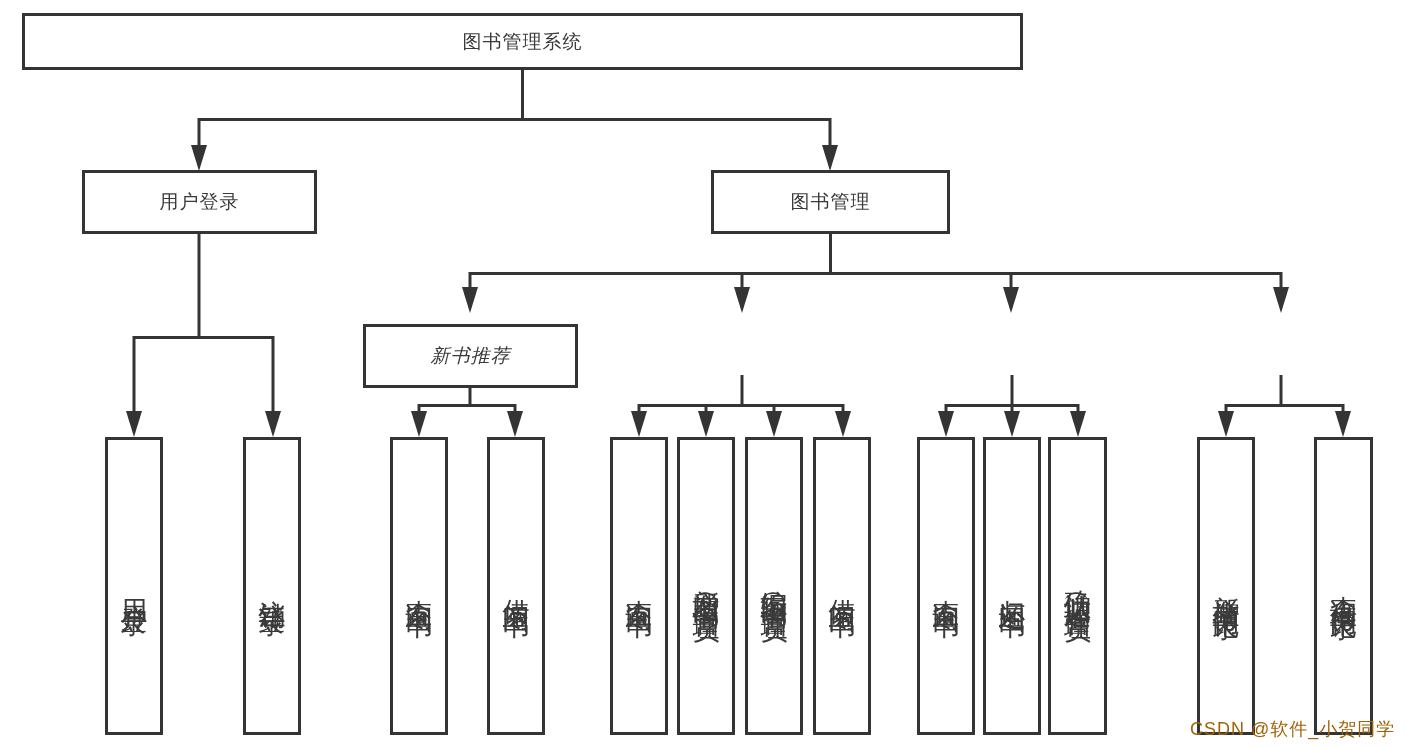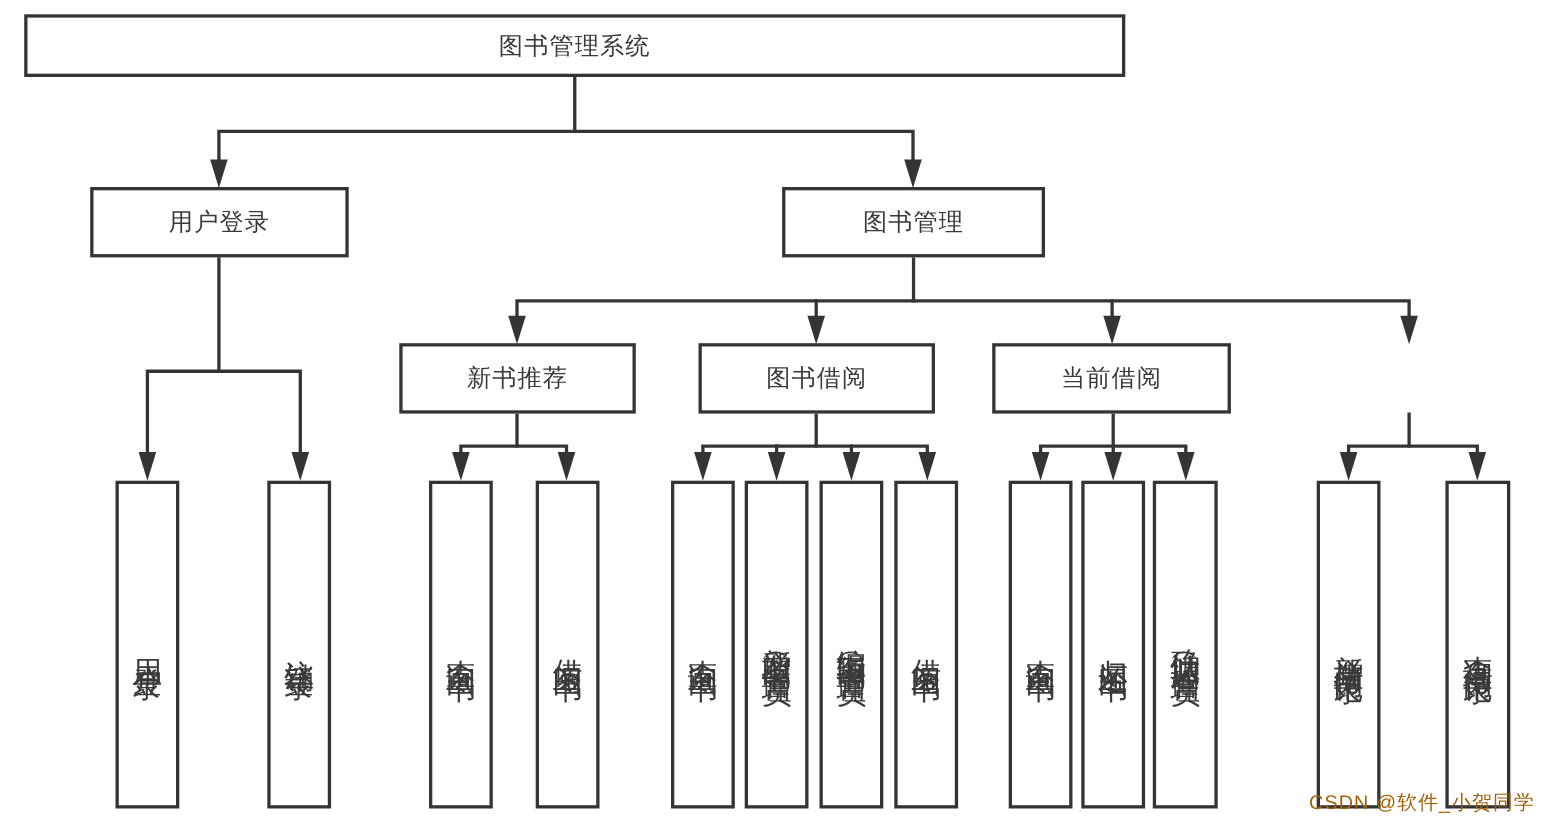--- a/index.html
+++ b/index.html
@@ -22,24 +22,24 @@
     box-sizing: border-box;
     border: 3px solid #343434;
     background: #ffffff;
     color: #3a3a3a;
     display: flex;
     align-items: center;
     justify-content: center;
     z-index: 2;
     text-align: center;
   }
-  .h-node { font-size: 22px; letter-spacing: 1px; }
+  .h-node { font-size: 19px; letter-spacing: 1px; }
   .root  { left: 22px;  top: 13px;  width: 1001px; height: 57px; }
   .lvl2  { top: 170px; height: 64px; }
-  .lvl3  { top: 312px; height: 64px; }
+  .lvl3  { top: 324px; height: 64px; font-style: italic; }
   .leaf  { top: 437px; height: 298px; width: 58px; }
   .leaf span {
     writing-mode: vertical-rl;
     text-orientation: mixed;
     font-size: 27px;
     letter-spacing: 4px;
     color: #3a3a3a;
     white-space: nowrap;
   }
   .watermark {
@@ -108,22 +108,20 @@
       <path d="M1335 411h16L1343 437Z"></path>
     </g>
   </svg>
 
   <div class="node root h-node">图书管理系统</div>
 
   <div class="node lvl2 h-node" style="left:82px; width:235px;">用户登录</div>
   <div class="node lvl2 h-node" style="left:711px; width:239px;">图书管理</div>
 
   <div class="node lvl3 h-node" style="left:363px; width:215px;">新书推荐</div>
-  <div class="node lvl3 h-node" style="left:635px; width:215px;">图书借阅</div>
-  <div class="node lvl3 h-node" style="left:902px; width:217px;">当前借阅</div>
 
   <div class="node leaf" style="left:105px;">
     <span>用户登录</span>
   </div>
   <div class="node leaf" style="left:243px;">
     <span>注销登录</span>
   </div>
 
   <div class="node leaf" style="left:390px;">
     <span>查询图书</span>

